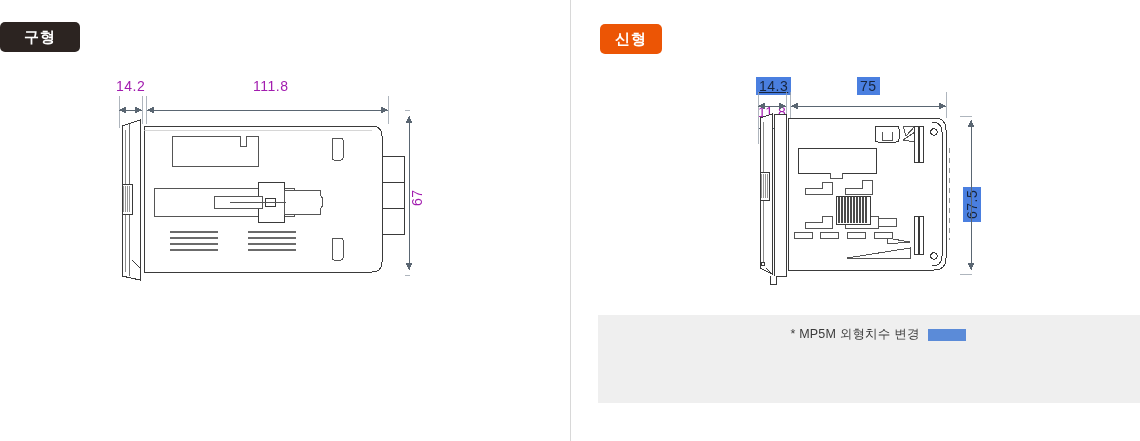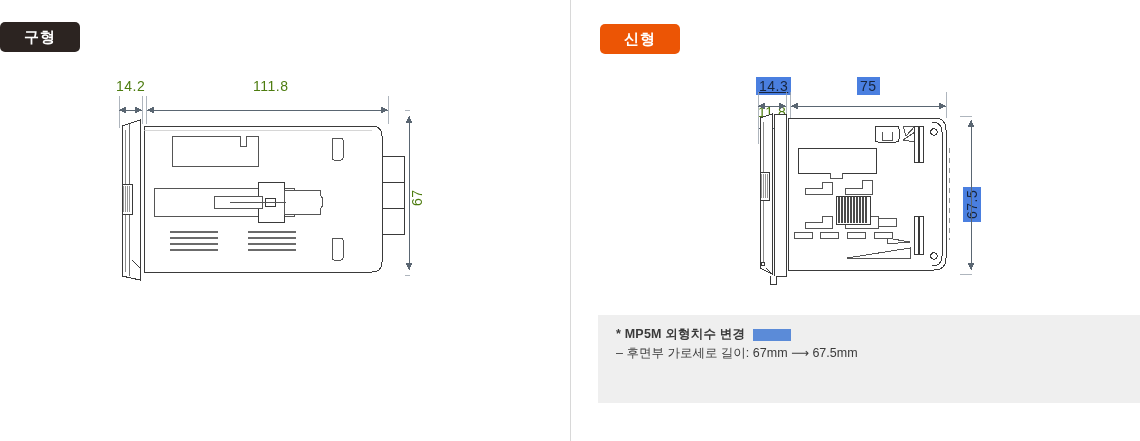--- a/index.html
+++ b/index.html
@@ -22,31 +22,31 @@
   .badge {
     position: absolute;
     display: flex; align-items: center; justify-content: center;
     color: #ffffff;
     font-size: 15px; font-weight: bold;
     letter-spacing: 1px;
     border-radius: 5px;
     height: 30px;
   }
   .badge-old { left: 0px; top: 22px; width: 80px; background: #2c2421; }
-  .badge-new { left: 600px; top: 24px; width: 80px; background: #ec5505; }
+  .badge-new { left: 600px; top: 24px; width: 62px; background: #ec5505; }
 
   
   .drawing { position: absolute; }
   .drawing svg { display: block; }
 
   
   .dim {
     position: absolute;
     font-size: 14px;
-    color: #4d7c0f;
+    color: #a21caf;
     letter-spacing: .5px;
     white-space: nowrap;
   }
   .dim.hl {
     background: #4a7fe0;
     color: #17263f;
     padding: 1px 3px;
   }
   .dim.vert { transform: rotate(-90deg); transform-origin: left top; }
 
@@ -59,21 +59,21 @@
     padding: 10px 0 0 18px;
   }
   .note-line {
     font-size: 12.5px;
     color: #3b3b3b;
     line-height: 19px;
     white-space: nowrap;
     display: flex;
     align-items: center;
   }
-  .note-line.title { font-weight: bold; letter-spacing: .2px; }
+  .note-line.title { font-weight: normal; letter-spacing: .2px; justify-content: center; }
   .note-hl-block {
     display: inline-block;
     width: 38px; height: 12px;
     background: #5b8bd8;
     margin-left: 8px;
   }
 </style>
 </head>
 <body>
 
@@ -293,17 +293,16 @@
           </g>
         </g>
       </svg>
     </div>
 
     <div class="note-box">
       <div class="note-line title">
         <span>*  MP5M 외형치수 변경</span>
         <span class="note-hl-block"></span>
       </div>
-      <div class="note-line">– 후면부 가로세로 길이: 67mm ⟶ 67.5mm</div>
     </div>
   </div>
 
 </div>
 
 </body></html>

